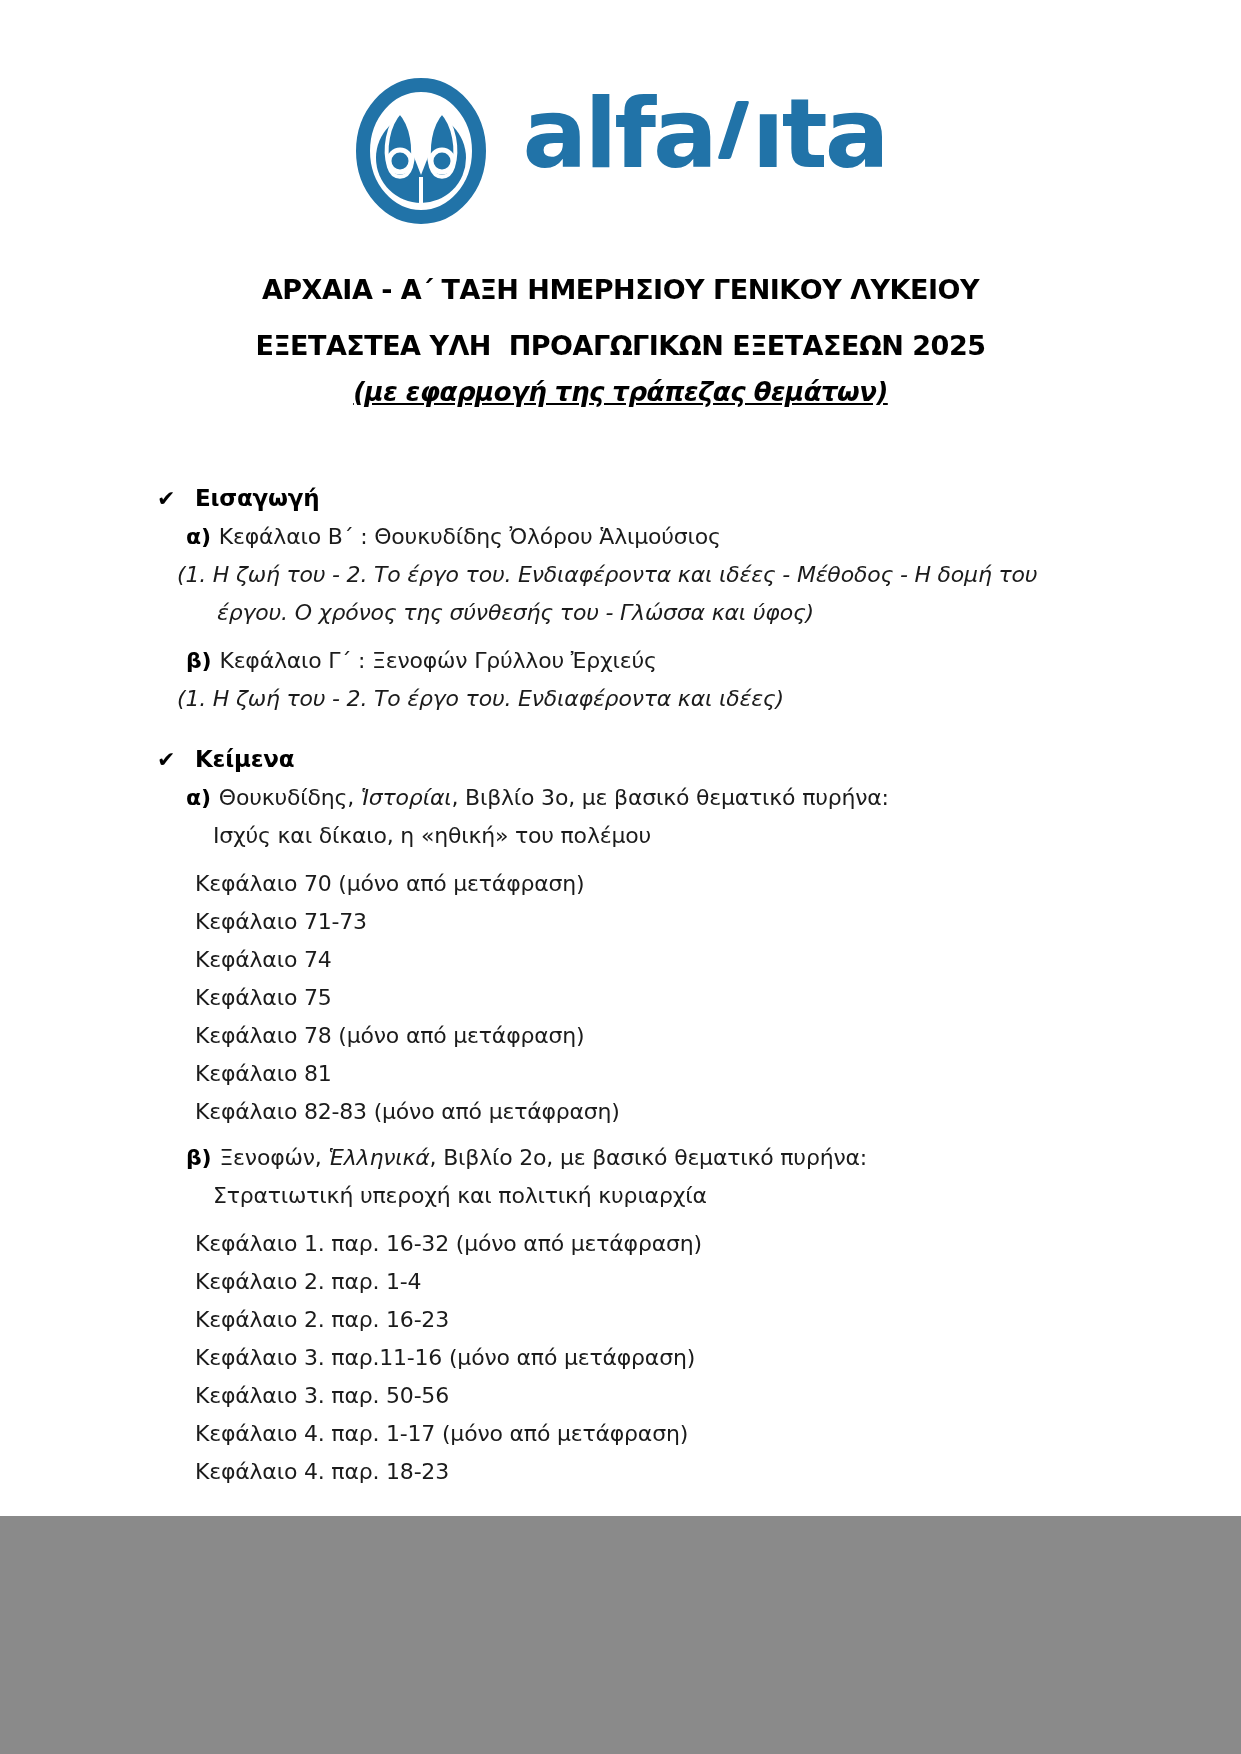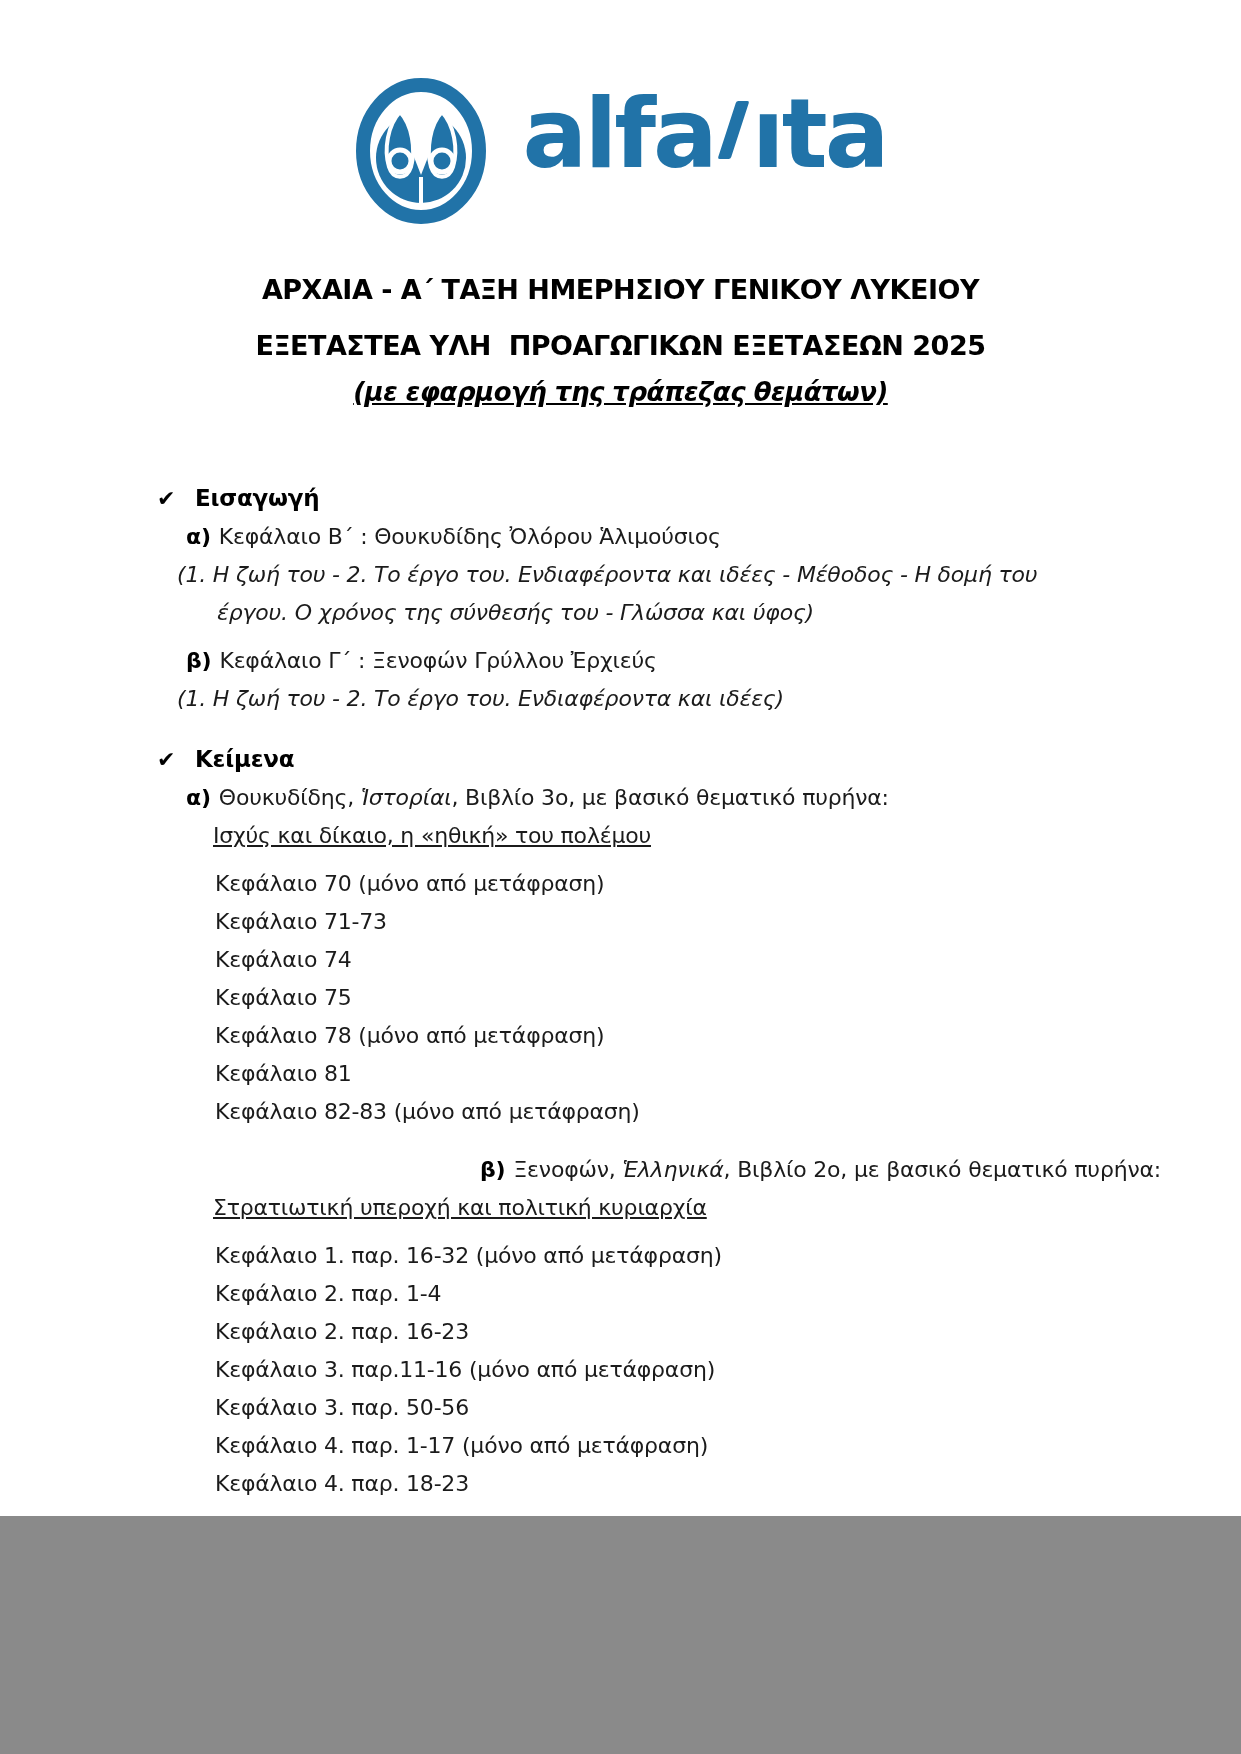--- a/index.html
+++ b/index.html
@@ -79,26 +79,26 @@
     font-weight:700;
     font-size:22px;
     width:38px;
     flex:0 0 auto;
   }
   .sec-heading.gap-top{margin-top:22px;}
   .item-line{margin-left:29px;}
   .item-line .lbl{font-weight:700;color:#000;margin-right:8px;}
   .item-line .it{font-style:italic;}
   .item-line.gap-before{margin-top:10px;}
-  .item-line.gap-before-lg{margin-top:20px;text-align:right;}
+  .item-line.gap-before-lg{margin-top:8px;}
   .note{margin-left:20px;font-style:italic;}
   .note.indent2{margin-left:60px;}
-  .item-sub{margin-left:56px;text-decoration:underline;}
+  .item-sub{margin-left:56px;}
   .chapters{margin-top:10px;margin-bottom:6px;}
-  .chapter{margin-left:58px;}
+  .chapter{margin-left:38px;}
 </style>
 </head>
 <body>
 
 <div class="page">
 
   <header class="logo-row">
     <svg class="owl" width="132" height="146" viewBox="0 0 132 146" aria-hidden="true">
       <ellipse cx="66" cy="73" rx="58" ry="66" fill="none" stroke="#2173a8" stroke-width="14"></ellipse>
       <circle cx="66" cy="80" r="45" fill="#2173a8"></circle>

